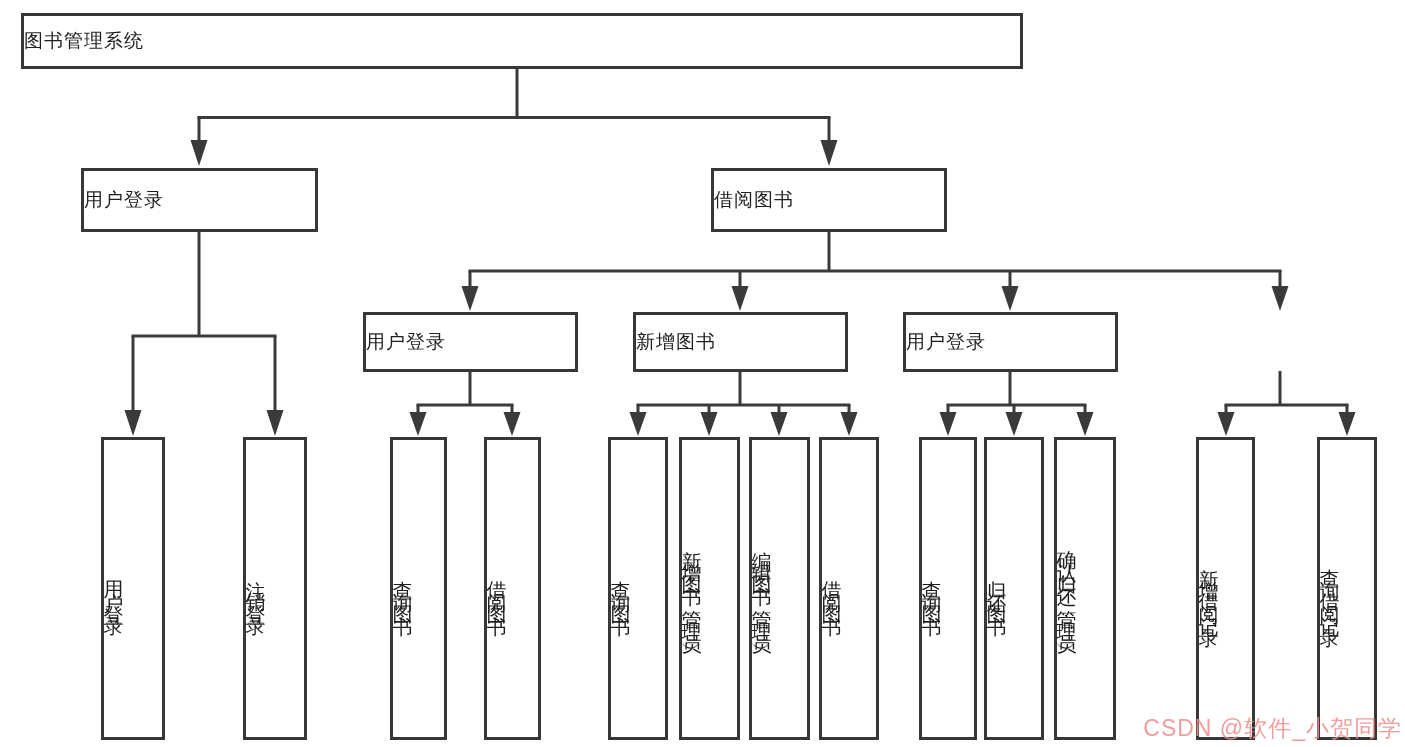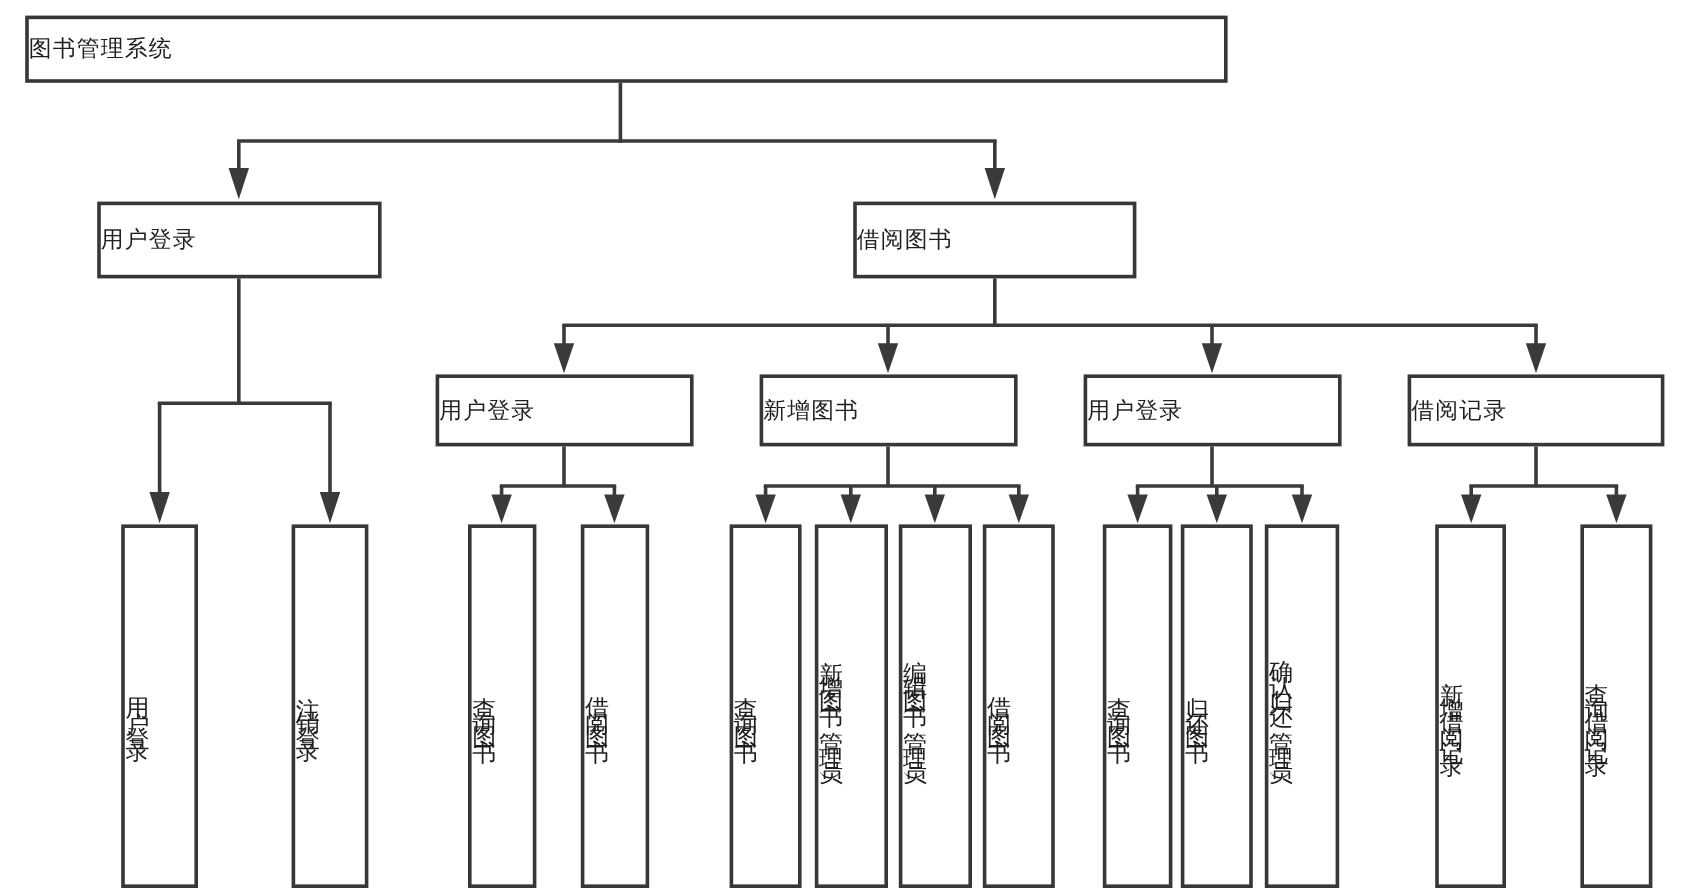--- a/index.html
+++ b/index.html
@@ -122,23 +122,20 @@
 
   <div class="box hbox" style="left:363px;top:312px;width:215px;height:60px">
     <span>用户登录</span>
   </div>
   <div class="box hbox" style="left:633px;top:312px;width:215px;height:60px">
     <span>新增图书</span>
   </div>
   <div class="box hbox" style="left:903px;top:312px;width:215px;height:60px">
     <span>用户登录</span>
   </div>
-  <div class="box hbox" style="left:1173px;top:312px;width:214px;height:60px">
-    <span>借阅记录</span>
-  </div>
 
   <div class="box" style="left:101px;top:437px;width:64px;height:303px">
     <span class="vtext">用户登录</span>
   </div>
   <div class="box" style="left:243px;top:437px;width:64px;height:303px">
     <span class="vtext">注销登录</span>
   </div>
 
   <div class="box" style="left:390px;top:437px;width:57px;height:303px">
     <span class="vtext">查询图书</span>
@@ -170,14 +167,15 @@
     <span class="vtext">确认归还（管理员）</span>
   </div>
 
   <div class="box" style="left:1196px;top:437px;width:59px;height:303px">
     <span class="vtext">新增借阅记录</span>
   </div>
   <div class="box" style="left:1317px;top:437px;width:60px;height:303px">
     <span class="vtext">查询借阅记录</span>
   </div>
 
+  <div class="watermark">CSDN @软件_小贺同学</div>
 
 </div>
 
 </body></html>

